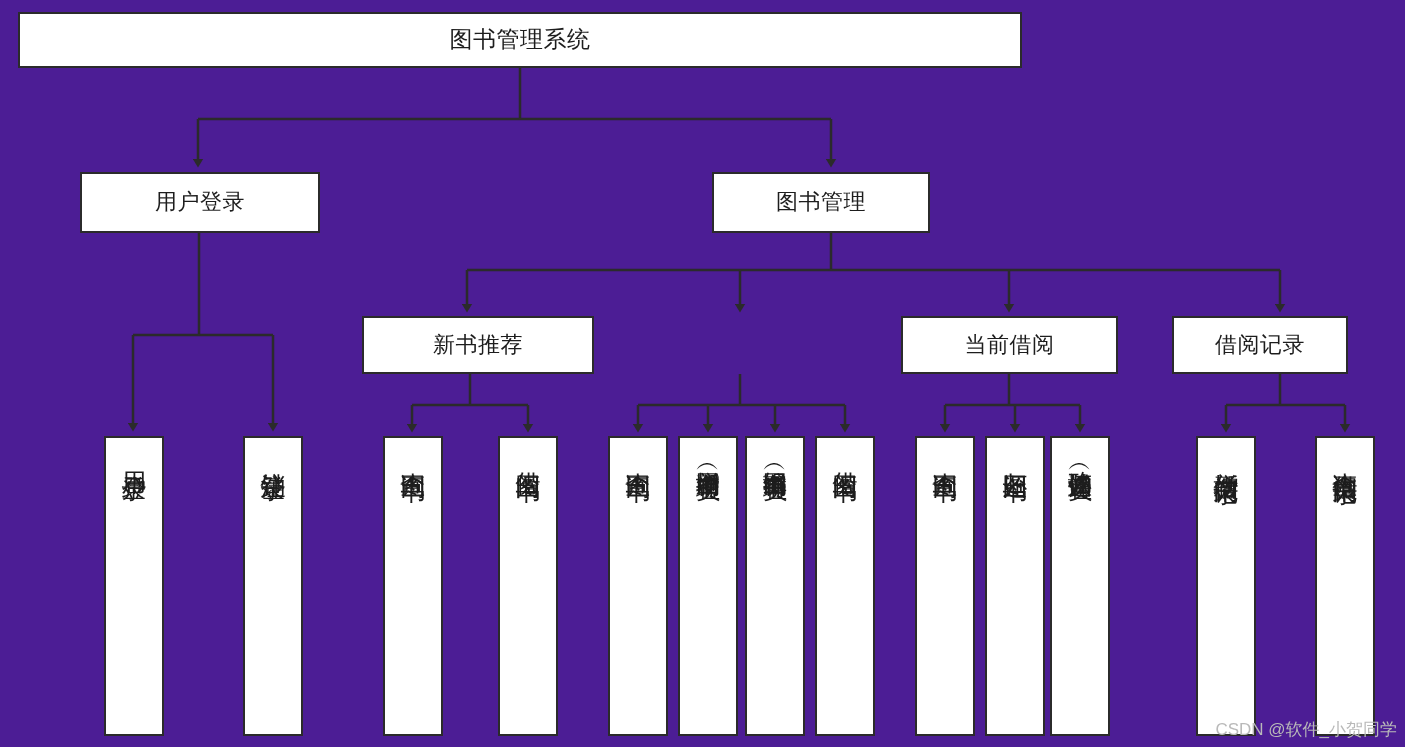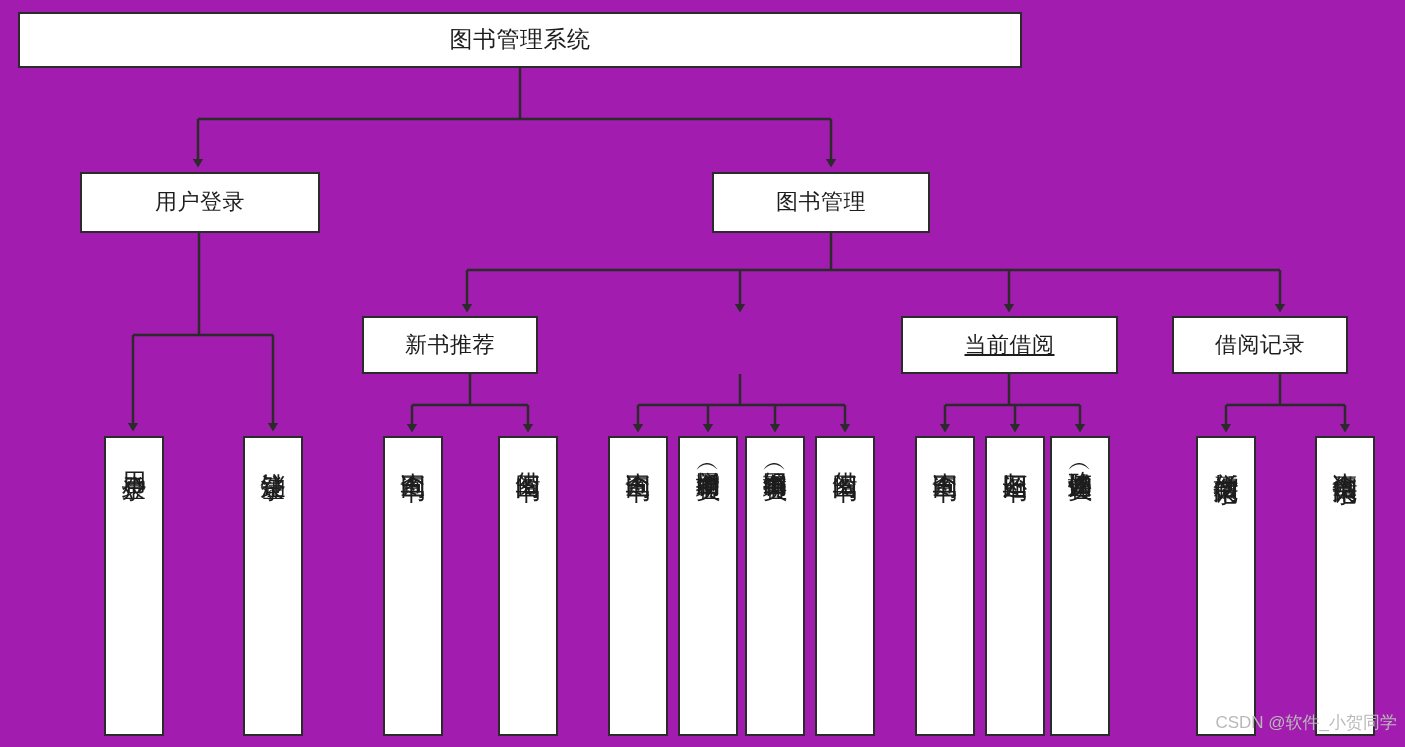--- a/index.html
+++ b/index.html
@@ -4,21 +4,21 @@
 <style>
   html, body {
     margin: 0;
     padding: 0;
     background: #ffffff;
   }
   #canvas {
     position: relative;
     width: 1405px;
     height: 747px;
-    background: #a21caf;
+    background: #4c1d95;
     overflow: hidden;
     font-family: "Liberation Sans", "DejaVu Sans", sans-serif;
   }
   #connectors {
     position: absolute;
     left: 0;
     top: 0;
     width: 1405px;
     height: 747px;
     pointer-events: none;
@@ -61,21 +61,21 @@
     letter-spacing: 2px;
     white-space: nowrap;
   }
   .node.vert.tall-text .lbl {
     font-size: 24px;
     letter-spacing: 1px;
   }
   #watermark {
     position: absolute;
     right: 8px;
-    bottom: 13px;
+    bottom: 6px;
     font-size: 17px;
     color: #b9b9b9;
     white-space: nowrap;
     z-index: 5;
   }
 </style>
 </head>
 <body>
 
 <div id="canvas">
@@ -134,24 +134,24 @@
     <span class="lbl">图书管理系统</span>
   </div>
 
   <div class="node horiz" style="left:80px; top:172px; width:240px; height:61px;">
     <span class="lbl">用户登录</span>
   </div>
   <div class="node horiz" style="left:712px; top:172px; width:218px; height:61px;">
     <span class="lbl">图书管理</span>
   </div>
 
-  <div class="node horiz" style="left:362px; top:316px; width:176px; height:58px;">
+  <div class="node horiz" style="left:362px; top:316px; width:232px; height:58px;">
     <span class="lbl">新书推荐</span>
   </div>
-  <div class="node horiz" style="left:901px; top:316px; width:217px; height:58px;text-decoration:underline;">
+  <div class="node horiz" style="left:901px; top:316px; width:217px; height:58px;">
     <span class="lbl">当前借阅</span>
   </div>
   <div class="node horiz" style="left:1172px; top:316px; width:176px; height:58px;">
     <span class="lbl">借阅记录</span>
   </div>
 
   <div class="node vert" style="left:104px; top:436px; width:60px; height:300px;">
     <span class="lbl">用户登录</span>
   </div>
   <div class="node vert" style="left:243px; top:436px; width:60px; height:300px;">

